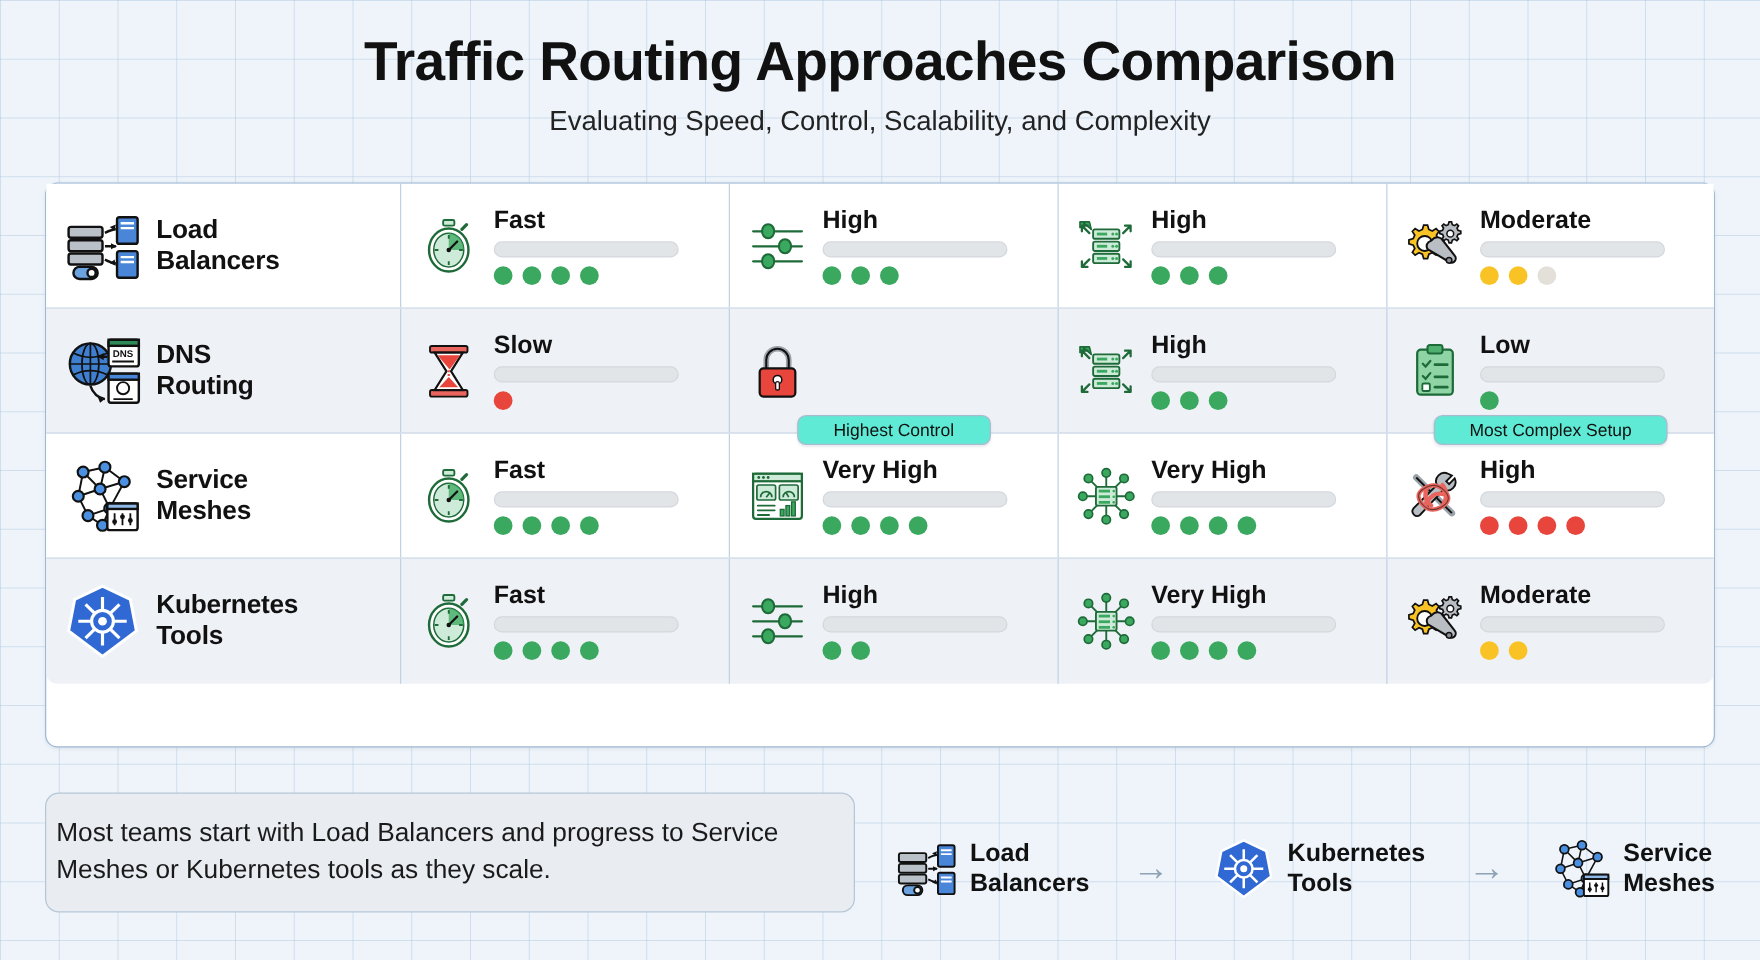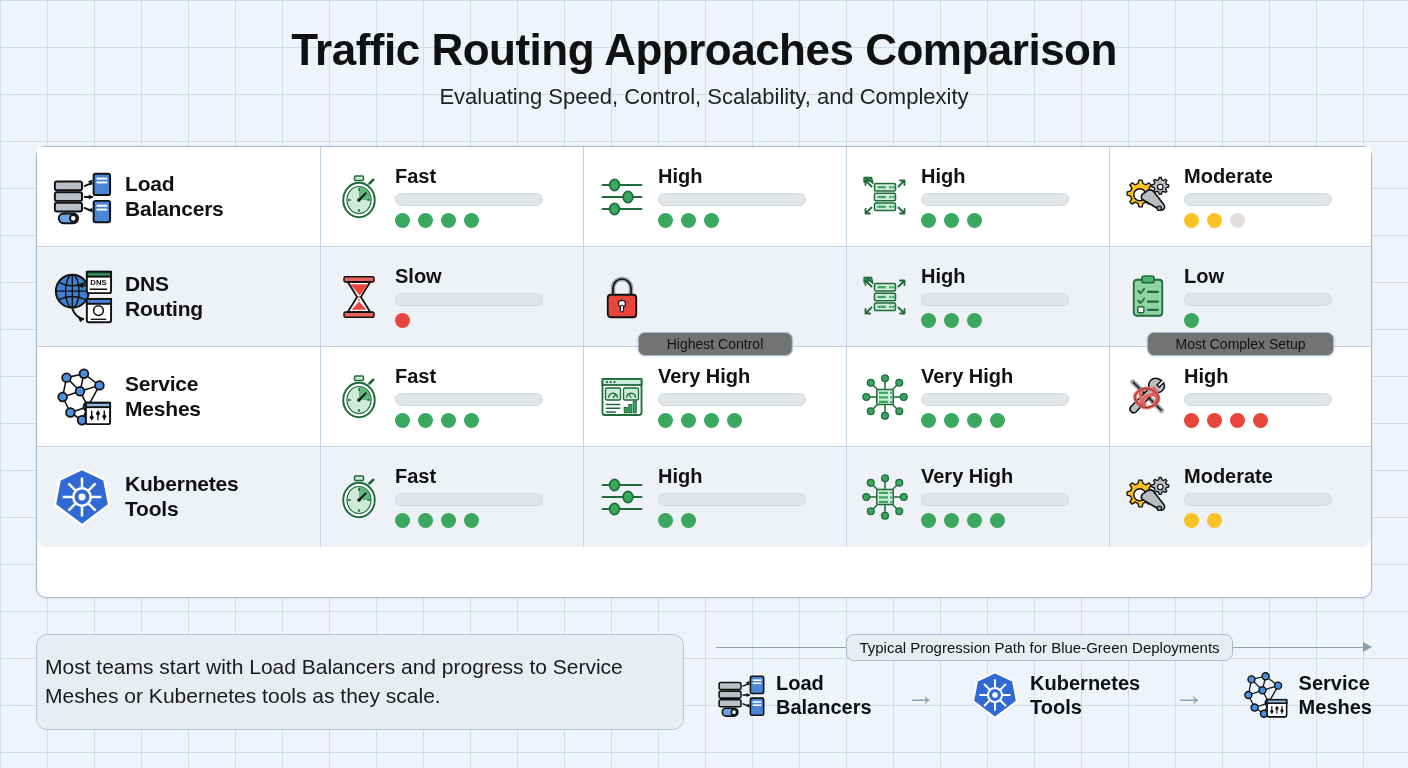--- a/index.html
+++ b/index.html
@@ -68,21 +68,21 @@
     width:148px; height:13px; border-radius:7px; background:#e2e5e8;
     border:1px solid #d3d8dd; overflow:hidden; position:relative;
   }
   .bar-fill { height:100%; border-radius:7px; }
   .dots { display:flex; gap:8px; }
   .dot { width:15px; height:15px; border-radius:50%; }
 
   
   .badge {
     position:absolute; top:-15px; left:50%; transform:translateX(-50%);
-    background:#737373; border:1px solid #a9bccf; border-radius:7px;
+    background:#5eead4; border:1px solid #a9bccf; border-radius:7px;
     padding:3px 28px; font-size:14px; color:#111; white-space:nowrap;
     box-shadow:0 1px 2px rgba(60,80,110,0.12); z-index:5;
   }
 
   
   .note-box {
     position:absolute; left:36px; top:634px; width:648px; height:96px;
     background:#e9edf2; border:1px solid #b6c6d6; border-radius:11px;
     display:flex; align-items:center; padding:0 8px;
   }
@@ -767,26 +767,20 @@
           </div>
         </div>
       </div>
   </div>
 
   <div class="note-box">
     <div class="note-text">Most teams start with Load Balancers and progress to Service Meshes or Kubernetes tools as they scale.</div>
   </div>
 
   <div class="progression">
-    <div class="prog-line-row">
-      <div class="prog-line"></div>
-      <div class="prog-title">Typical Progression Path for Blue-Green Deployments</div>
-      <div class="prog-line"></div>
-      <div class="prog-arrowhead"></div>
-    </div>
     <div class="prog-items" id="prog-items">
         <div class="prog-item">
           <span>
             <svg width="50" height="50" viewBox="0 0 64 64">
       <g stroke="#111" stroke-width="2" fill="none">
       <rect x="4" y="16" width="28" height="9" rx="2" fill="#b9c0c8"></rect>
       <rect x="4" y="27" width="28" height="9" rx="2" fill="#b9c0c8"></rect>
       <rect x="4" y="38" width="28" height="9" rx="2" fill="#b9c0c8"></rect>
       <rect x="8" y="49" width="20" height="10" rx="5" fill="#6ba3e0"></rect>
       <circle cx="23" cy="54" r="3.4" fill="#fff"></circle>

